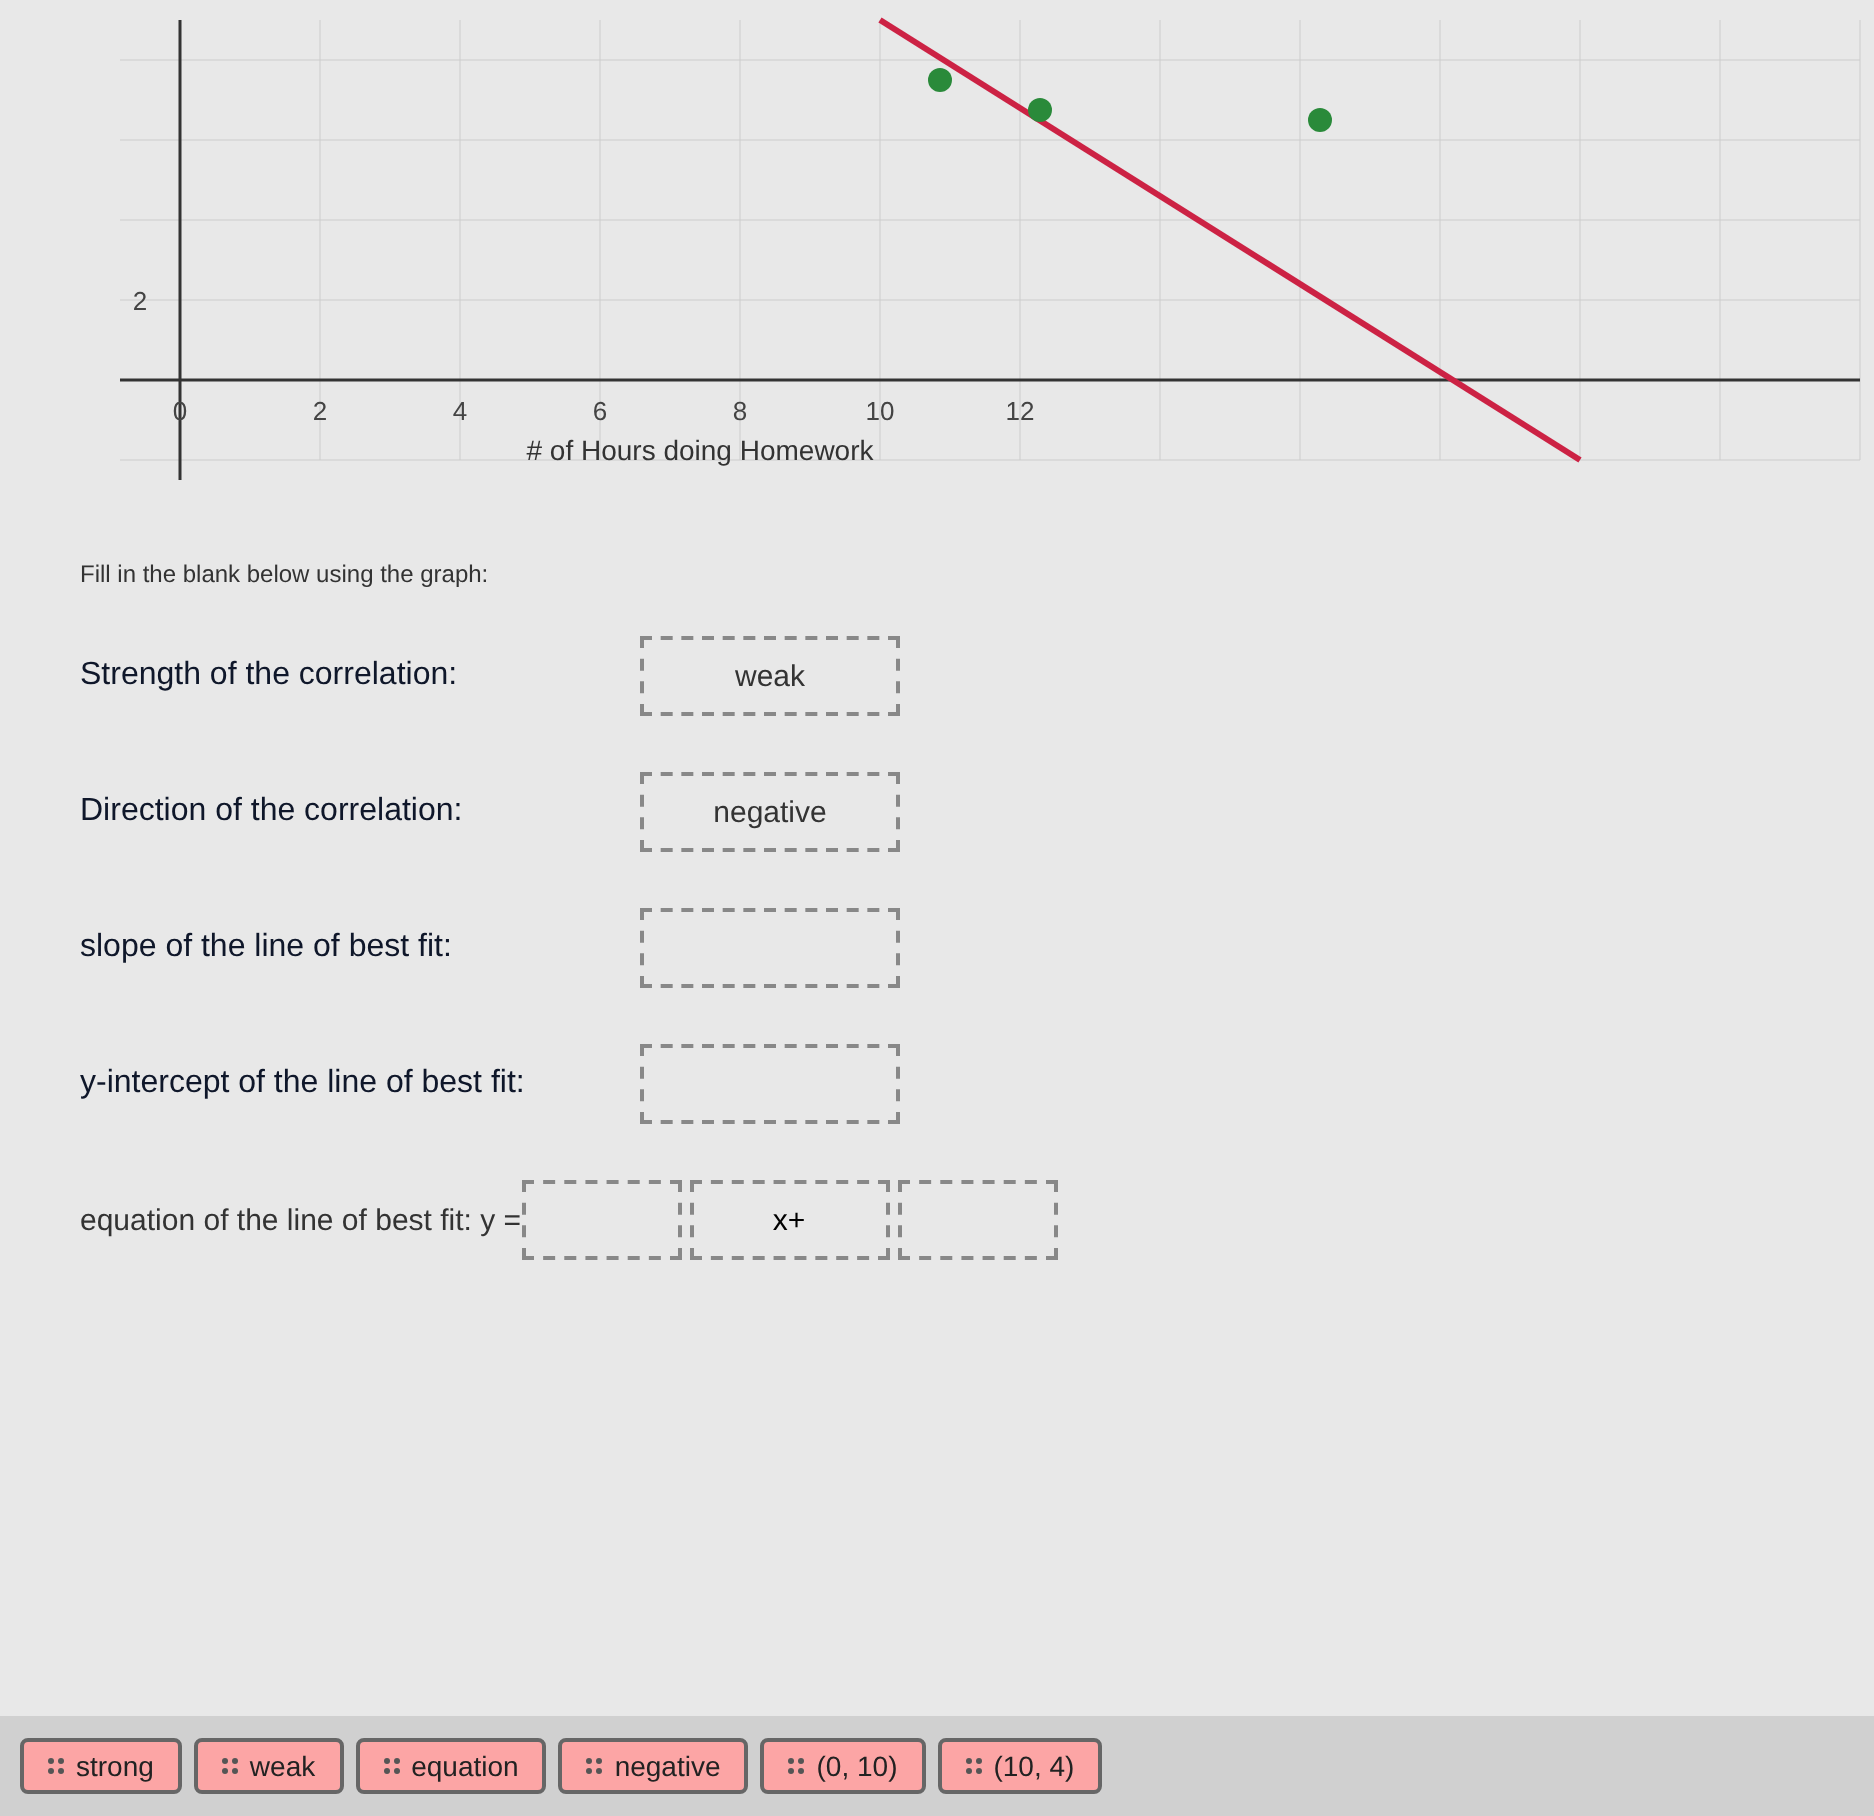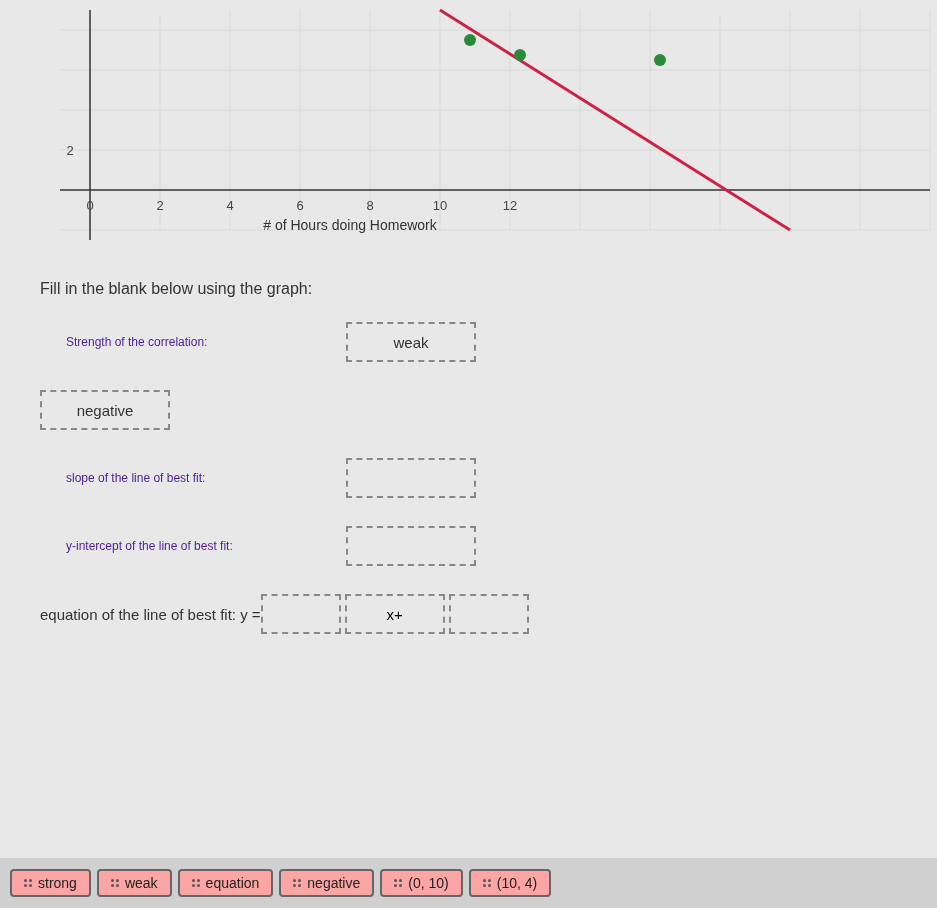--- a/index.html
+++ b/index.html
@@ -23,36 +23,35 @@
 
     .content-area {
       position: absolute;
       top: 260px;
       left: 0;
       width: 100%;
       padding: 20px 40px;
     }
 
     .fill-instruction {
-      font-size: 16px;
+      font-size: 12px;
       color: #333;
       margin-bottom: 24px;
     }
 
     .field-row {
       display: flex;
       align-items: center;
       margin-bottom: 28px;
     }
 
     .field-label {
-      font-size: 12px;
-      color: #4c1d95;
+      font-size: 16px;
+      color: #0f172a;
       min-width: 280px;
-      margin-left: 26px;
     }
 
     .dashed-box {
       border: 2px dashed #888;
       min-width: 130px;
       min-height: 40px;
       padding: 6px 12px;
       background: transparent;
       display: flex;
       align-items: center;
@@ -218,20 +217,21 @@
 <div class="content-area">
 
   <p class="fill-instruction">Fill in the blank below using the graph:</p>
 
   <div class="field-row">
     <span class="field-label">Strength of the correlation:</span>
     <div class="dashed-box">weak</div>
   </div>
 
   <div class="field-row">
+    <span class="field-label">Direction of the correlation:</span>
     <div class="dashed-box">negative</div>
   </div>
 
   <div class="field-row">
     <span class="field-label">slope of the line of best fit:</span>
     <div class="dashed-box"></div>
   </div>
 
   <div class="field-row">
     <span class="field-label">y-intercept of the line of best fit:</span>

